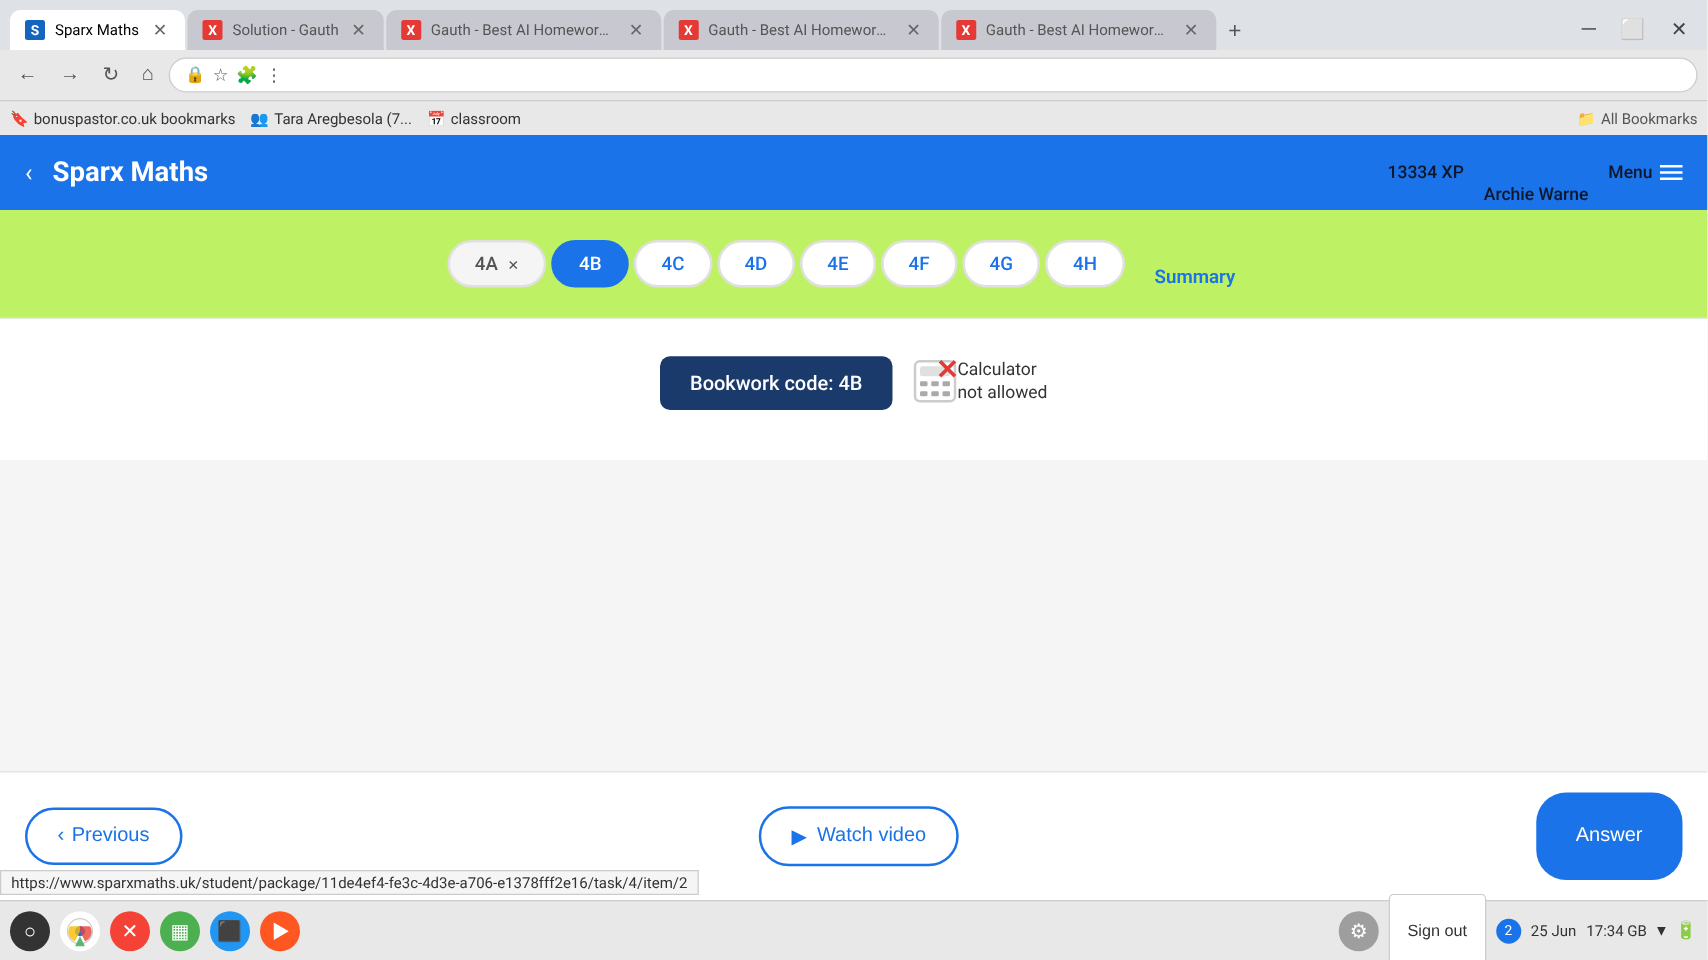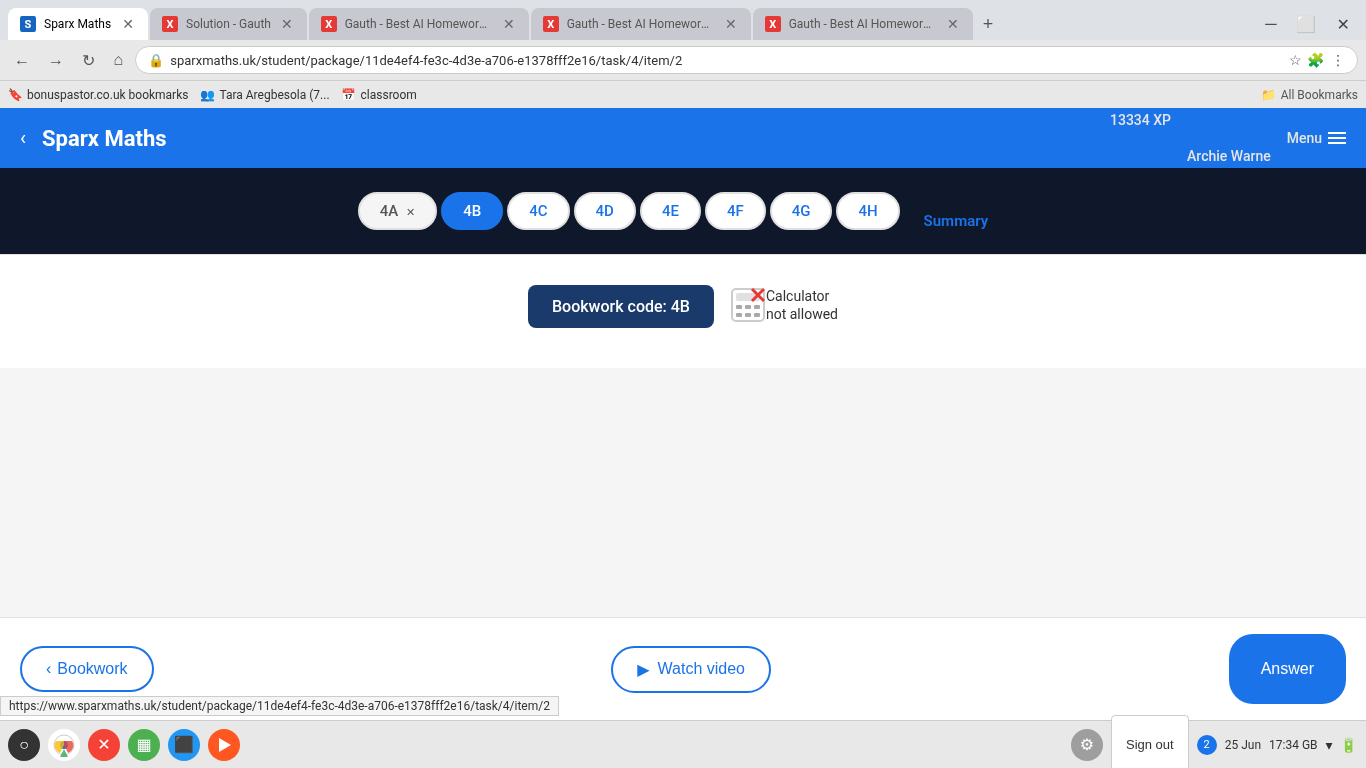--- a/index.html
+++ b/index.html
@@ -25,29 +25,29 @@
 
     .bookmarks-bar { display: flex; align-items: center; padding: 2px 8px; background: #e8e8e8; gap: 12px; height: 28px; font-size: 12px; border-top: 1px solid #ccc; }
     .bookmark-item { display: flex; align-items: center; gap: 4px; color: #333; cursor: pointer; }
     .bm-icon { font-size: 12px; }
     .bookmarks-right { margin-left: auto; display: flex; align-items: center; gap: 4px; font-size: 12px; color: #555; cursor: pointer; }
 
     
     .app-header { background: #1a73e8; display: flex; align-items: center; padding: 0 20px; height: 60px; }
     .header-back { color: white; font-size: 20px; cursor: pointer; margin-right: 16px; }
     .header-logo { color: white; font-size: 22px; font-weight: bold; flex: 1; }
-    .header-right { display: flex; gap: 16px; color: #e5e5e5; }
+    .header-right { display: flex; align-items: center; gap: 16px; color: #0f172a; }
     .header-xp { font-size: 14px; font-weight: 500; }
     .header-name { font-size: 14px; font-weight: 500; margin-top: 36px; }
     .header-menu { display: flex; align-items: center; gap: 6px; cursor: pointer; font-size: 14px; font-weight: 500; }
     .hamburger { display: flex; flex-direction: column; gap: 3px; }
     .hamburger span { display: block; width: 18px; height: 2px; background: white; }
 
     
-    .tab-nav { display: flex; justify-content: center; align-items: center; gap: 4px; padding: 16px 20px; background: #0f172a; border-bottom: 1px solid #e0e0e0; }
+    .tab-nav { display: flex; justify-content: center; align-items: center; gap: 4px; padding: 16px 20px; background: #bef264; border-bottom: 1px solid #e0e0e0; }
     .nav-tab { padding: 8px 20px; border-radius: 24px; font-size: 15px; font-weight: 500; cursor: pointer; border: 2px solid transparent; }
     .nav-tab.done { background: #f5f5f5; color: #555; border-color: #e0e0e0; position: relative; }
     .nav-tab.active-tab { background: #1a73e8; color: white; border-color: #1a73e8; }
     .nav-tab.pending { background: white; color: #1a73e8; border-color: #e0e0e0; }
     .nav-tab.summary { color: #1a73e8; font-weight: 600; border: none; background: none; margin-top: 20px; }
     .tab-x { font-size: 11px; margin-left: 4px; }
 
     
     .main-content { background: white; padding: 30px 20px 20px; display: flex; flex-direction: column; align-items: center; }
     .bookwork-row { display: flex; align-items: center; gap: 16px; margin-bottom: 20px; }
@@ -130,21 +130,20 @@
     </div>
   </div>
 
   <div class="address-bar-row">
     <button class="nav-btn">←</button>
     <button class="nav-btn">→</button>
     <button class="nav-btn">↻</button>
     <button class="nav-btn">⌂</button>
     <div class="address-bar">
       <span>🔒</span>
-      <span class="address-text">sparxmaths.uk/student/package/11de4ef4-fe3c-4d3e-a706-e1378fff2e16/task/4/item/2</span>
       <div class="addr-icons">
         <span>☆</span>
         <span>🧩</span>
         <span>⋮</span>
       </div>
     </div>
   </div>
 
   <div class="bookmarks-bar">
     <div class="bookmark-item">
@@ -236,21 +235,21 @@
         Calculator<br>not allowed
       </div>
     </div>
   </div>
 
 </div>
 
 <div class="bottom-nav">
   <button class="prev-btn">
     <span>‹</span>
-    <span>Bookwork</span>
+    <span>Previous</span>
   </button>
   <button class="watch-btn">
     <span>▶</span>
     <span>Watch video</span>
   </button>
   <button class="answer-btn">
     <span>Answer</span>
   </button>
 </div>
 

